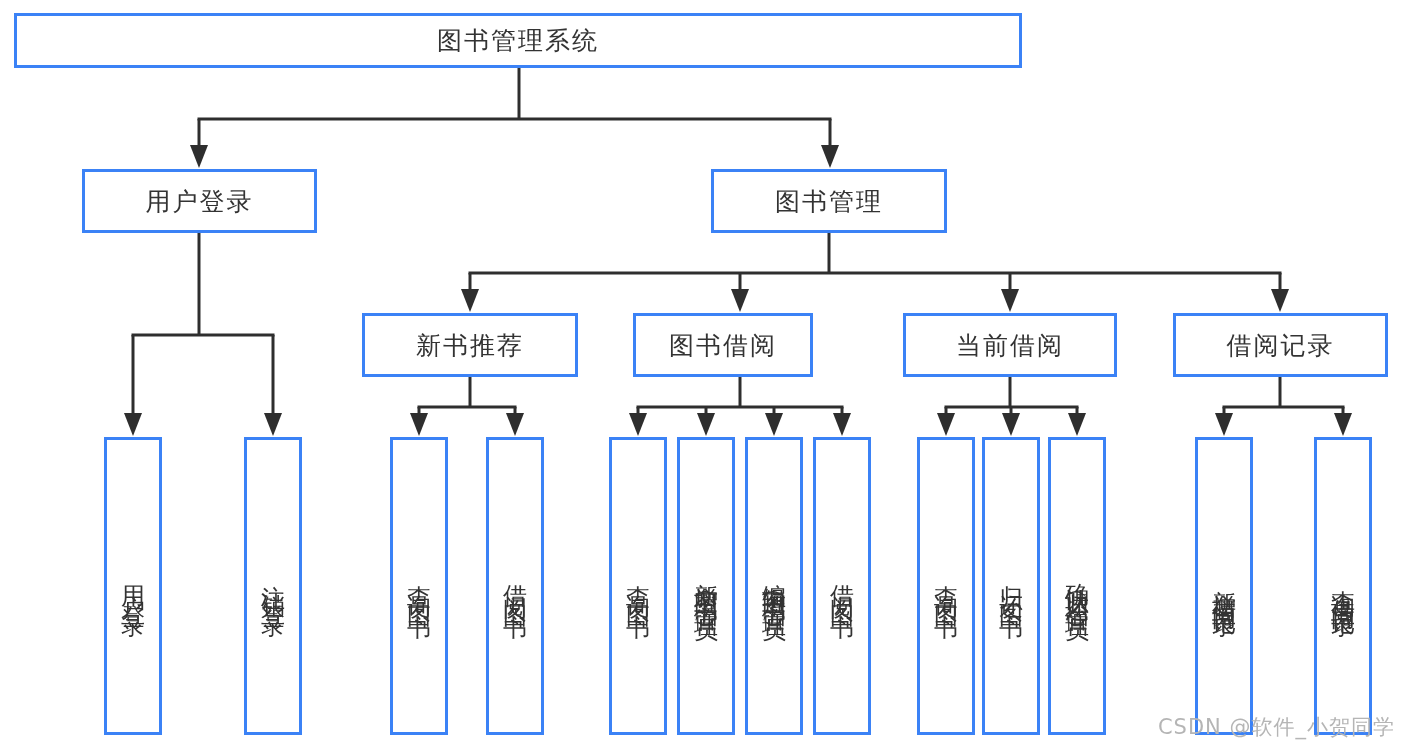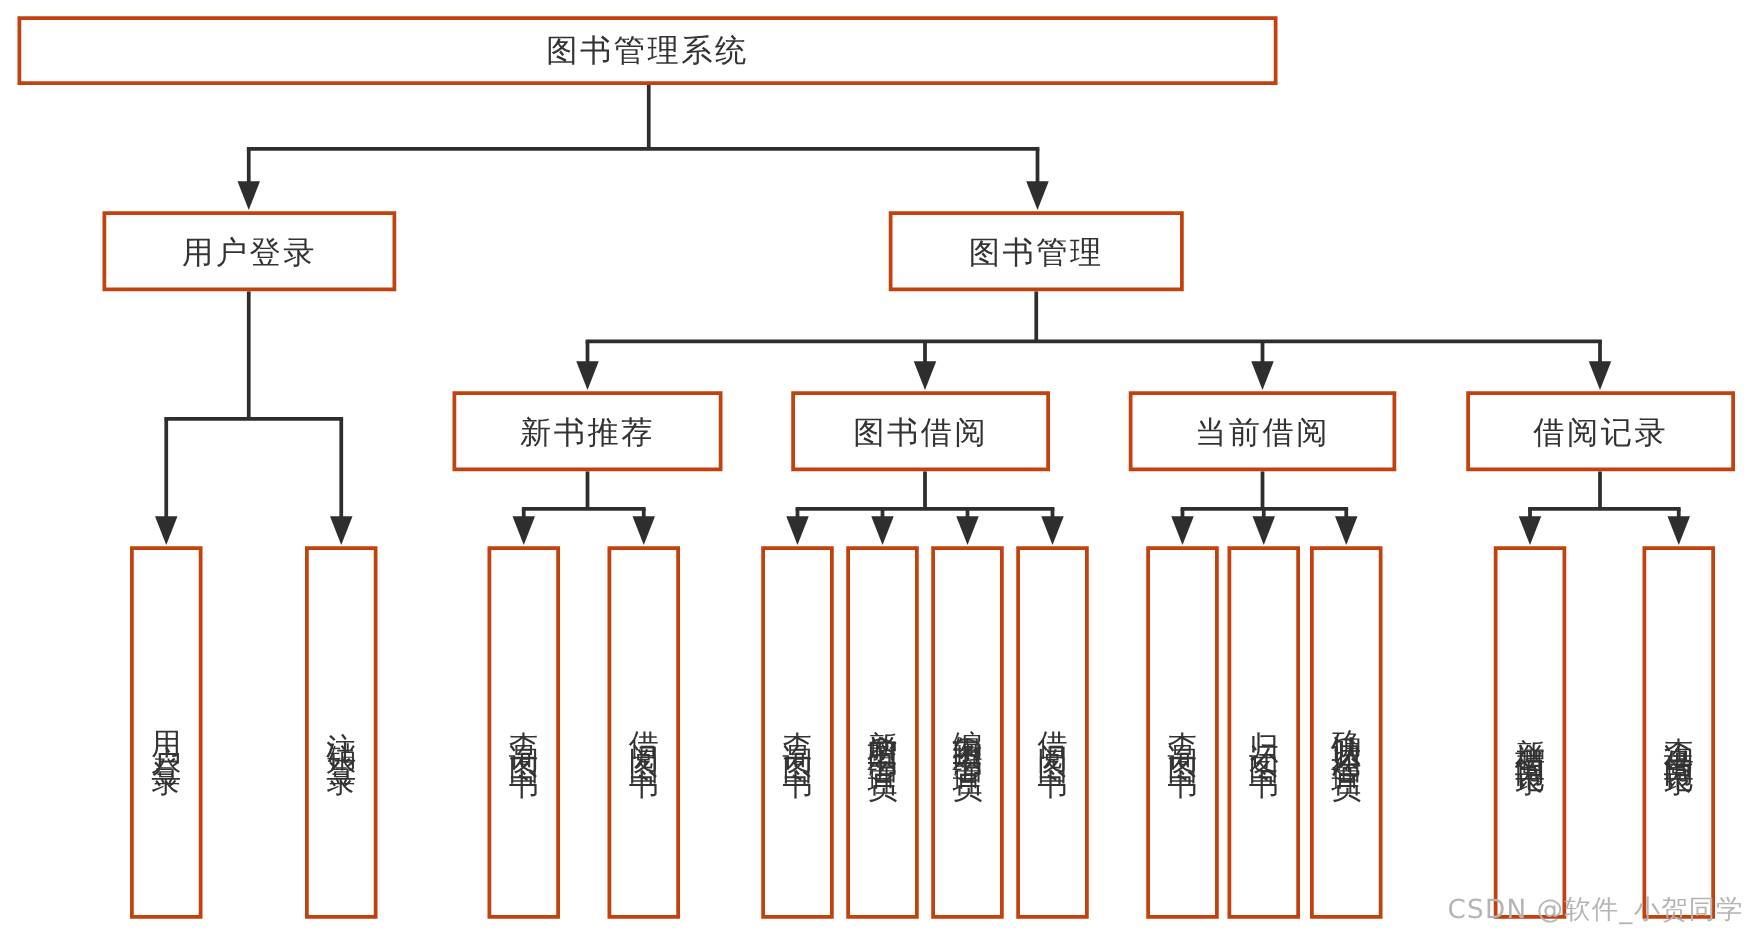--- a/index.html
+++ b/index.html
@@ -7,21 +7,21 @@
     position:relative;
     width:1405px;height:747px;
     background:#ffffff;
     font-family:"DejaVu Sans","Liberation Sans",sans-serif;
     overflow:hidden;
   }
   .wires{position:absolute;left:0;top:0;z-index:1;}
   .node{
     position:absolute;
     box-sizing:border-box;
-    border:3px solid #c2410c;
+    border:3px solid #3b82f6;
     background:#ffffff;
     display:flex;align-items:center;justify-content:center;
     z-index:2;
   }
   .node .lbl{
     color:#333333;
     font-size:25px;
     letter-spacing:2px;
     white-space:nowrap;
     line-height:1;
@@ -123,21 +123,21 @@
   <div class="node" style="left:82px;top:169px;width:235px;height:64px;">
     <span class="lbl">用户登录</span>
   </div>
   <div class="node" style="left:362px;top:313px;width:216px;height:64px;">
     <span class="lbl">新书推荐</span>
   </div>
 
   <div class="node" style="left:711px;top:169px;width:236px;height:64px;">
     <span class="lbl">图书管理</span>
   </div>
-  <div class="node" style="left:633px;top:313px;width:207px;height:64px;">
+  <div class="node" style="left:633px;top:313px;width:180px;height:64px;">
     <span class="lbl">图书借阅</span>
   </div>
   <div class="node" style="left:1173px;top:313px;width:215px;height:64px;">
     <span class="lbl">借阅记录</span>
   </div>
   <div class="node" style="left:903px;top:313px;width:214px;height:64px;">
     <span class="lbl">当前借阅</span>
   </div>
 
   <div class="node leaf" style="left:104px;top:437px;width:58px;height:298px;">

